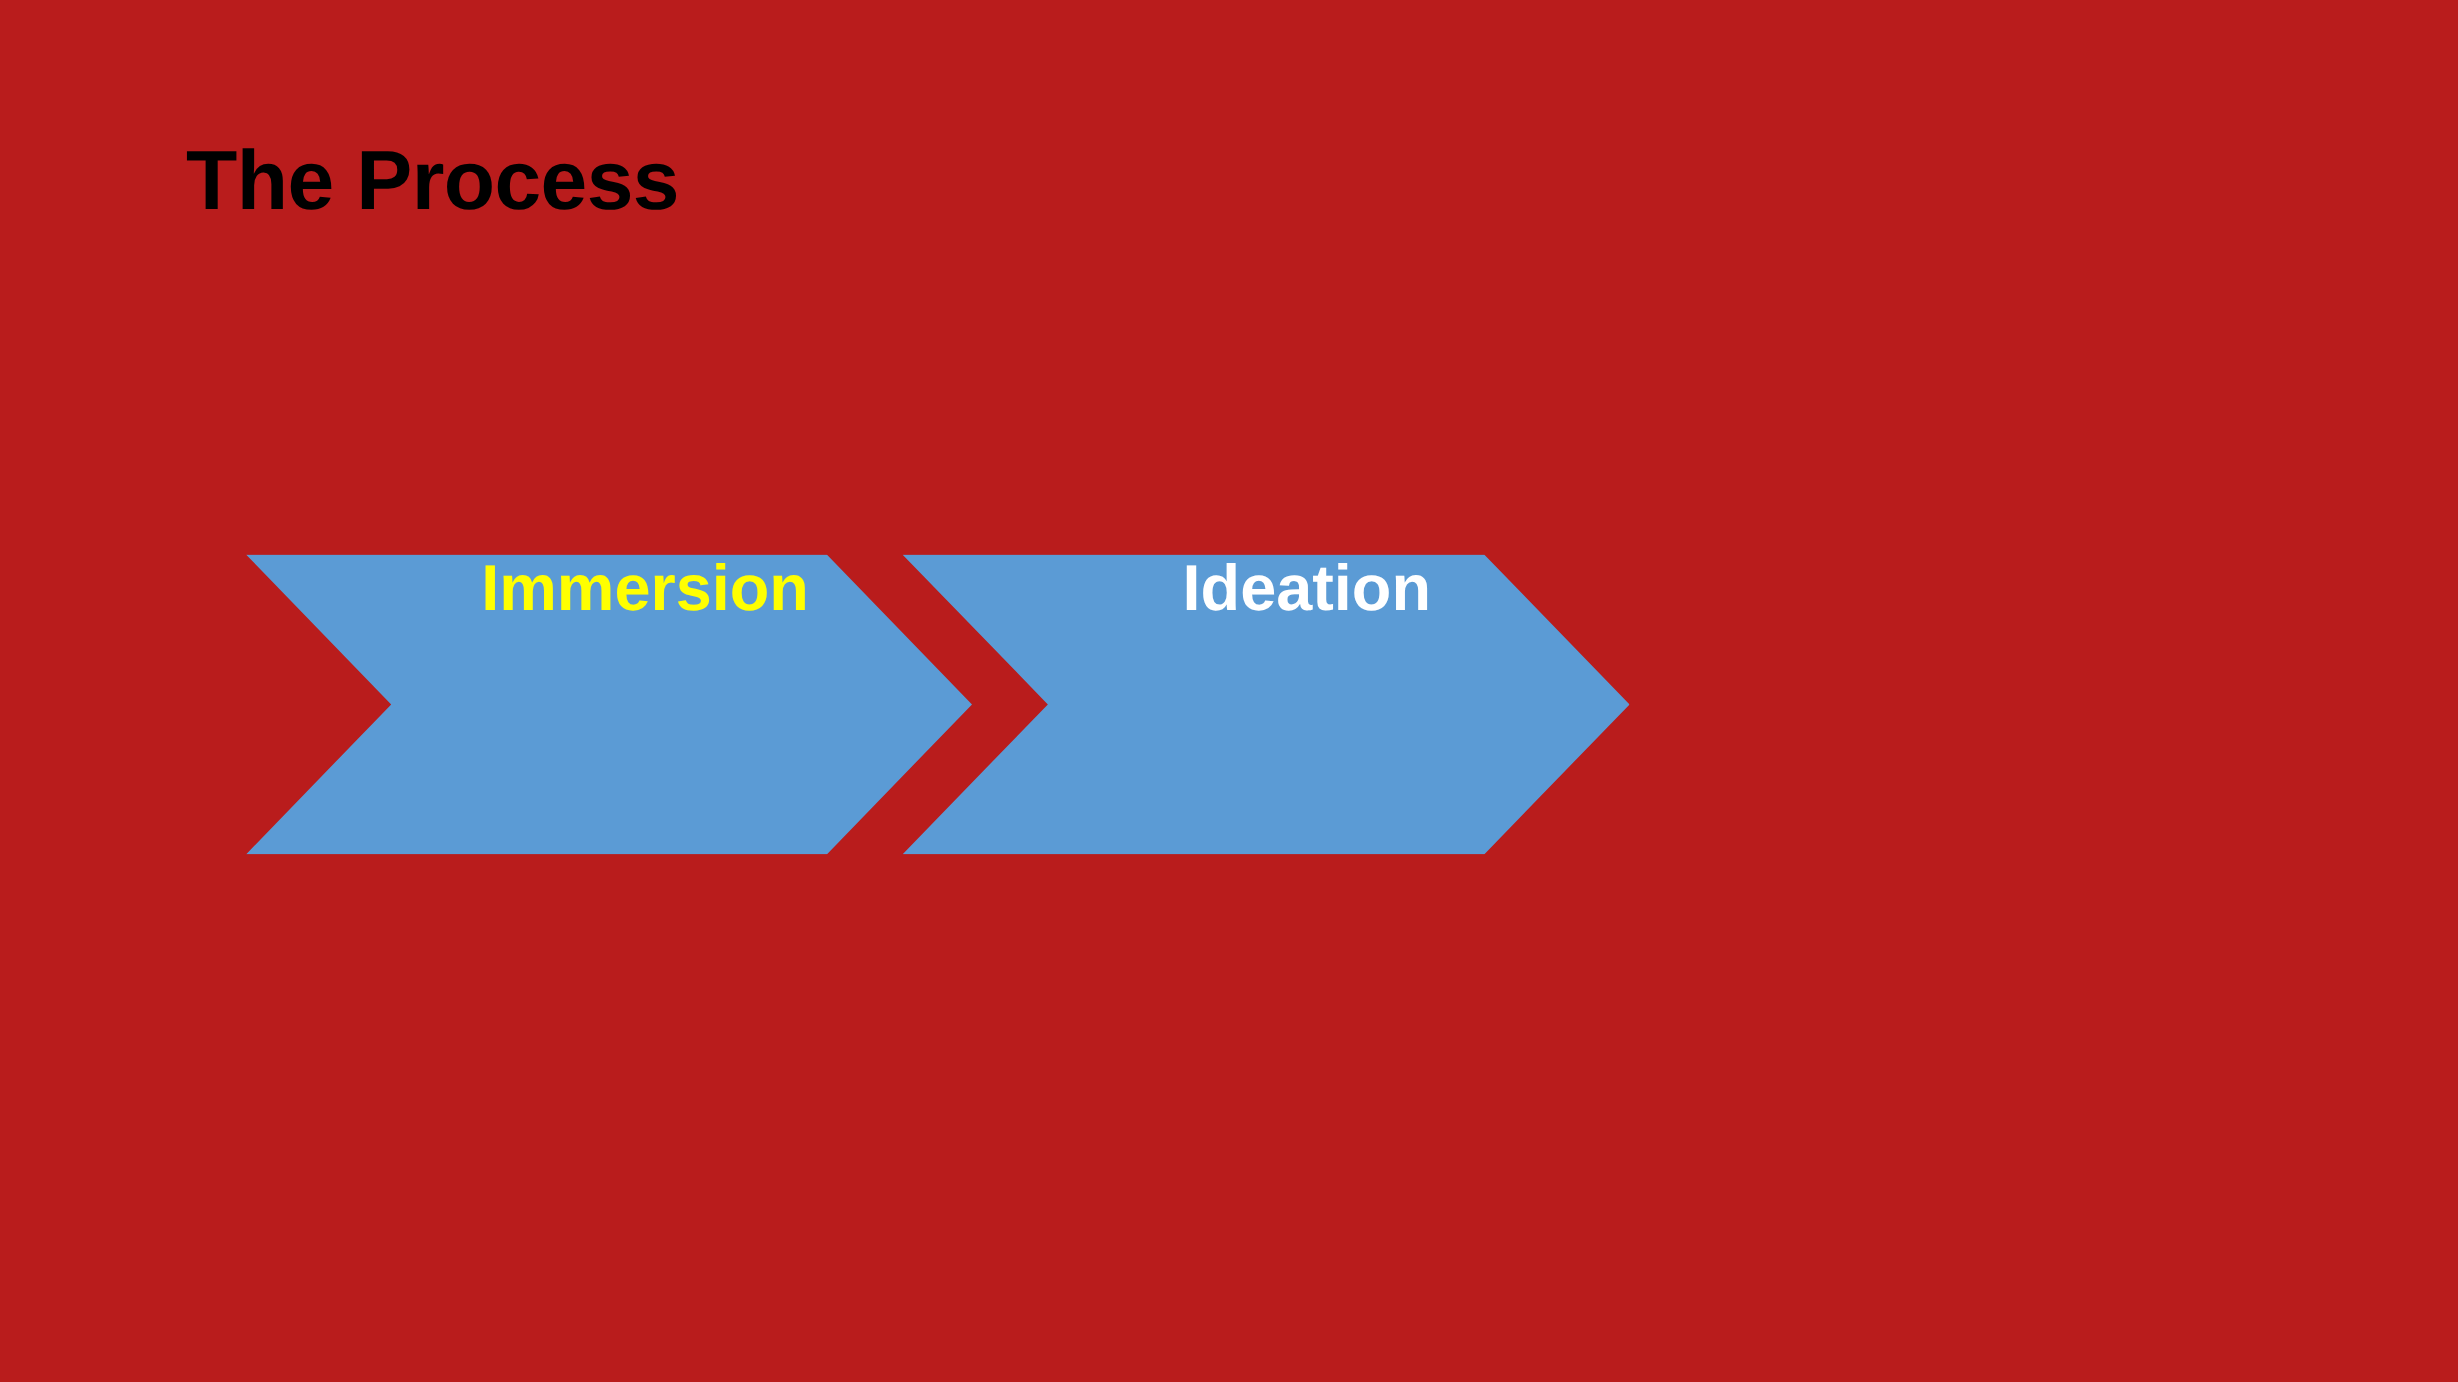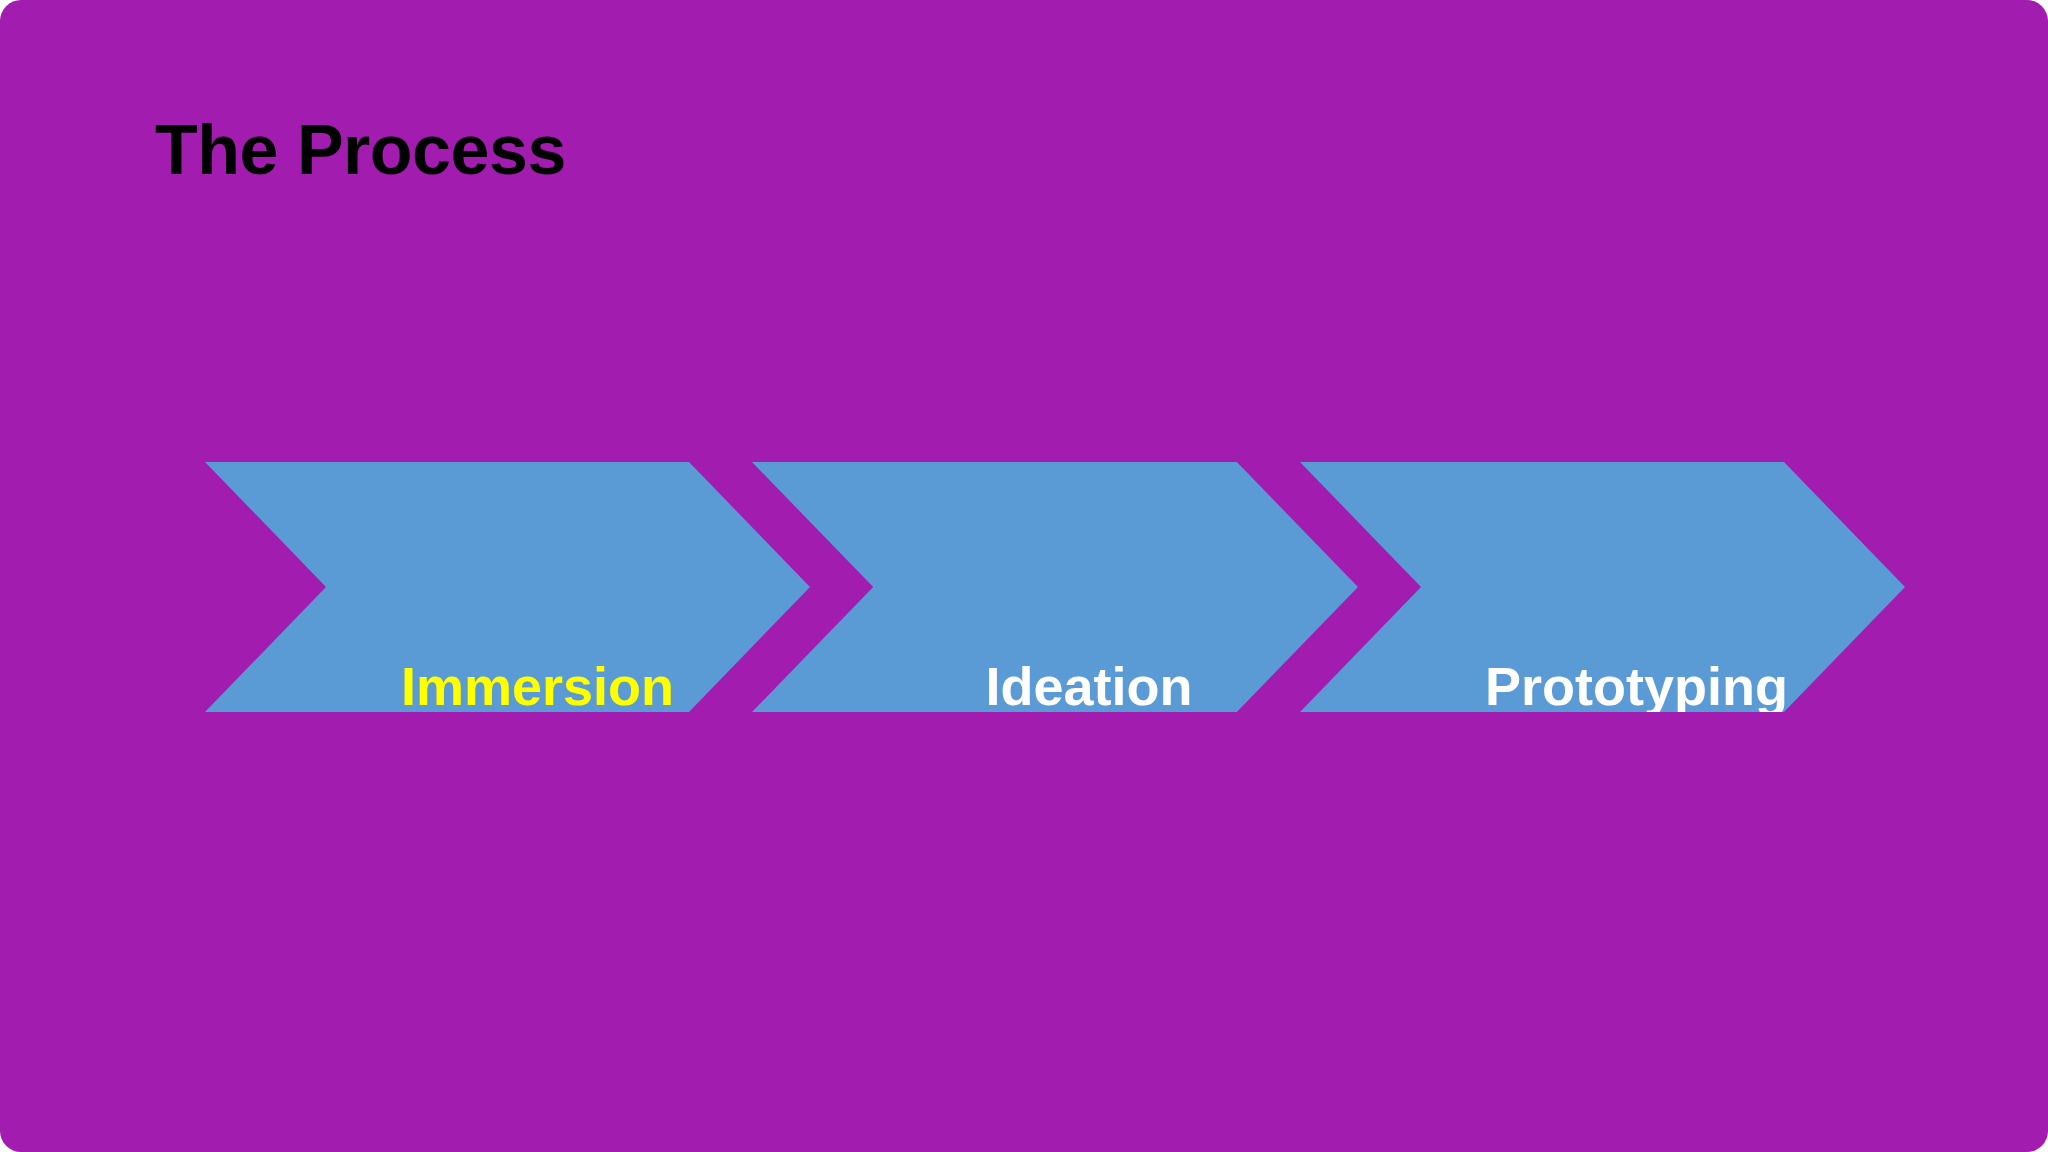--- a/index.html
+++ b/index.html
@@ -13,22 +13,21 @@
     position: relative;
     overflow: hidden;
     font-family: "Liberation Sans", sans-serif;
     -webkit-font-smoothing: antialiased;
   }
 
   
   #slide {
     position: absolute;
     inset: 0;
-    background: #a21caf;
-    border-radius: 21px;
+    background: #b91c1c;
   }
 
   
   #slide-title {
     position: absolute;
     left: 155px;
     top: 112px;
     font-size: 70px;
     font-weight: bold;
     color: #000000;
@@ -54,21 +53,21 @@
     
     clip-path: polygon(
       0% 0%,
       80.0% 0%,
       100% 50%,
       80.0% 100%,
       0% 100%,
       20.0% 50%
     );
     display: flex;
-    align-items: flex-end;
+    align-items: flex-start;
     justify-content: center;
   }
 
   .chevron-label {
     font-size: 54px;
     line-height: 1;
     white-space: nowrap;
     position: relative;
     top: 1px;
   }
@@ -102,19 +101,16 @@
   <div id="process-diagram">
 
     <div class="chevron" id="chevron-step-0">
       <span class="chevron-label is-active">Immersion</span>
     </div>
 
     <div class="chevron" id="chevron-step-1">
       <span class="chevron-label is-default">Ideation</span>
     </div>
 
-    <div class="chevron" id="chevron-step-2">
-      <span class="chevron-label is-default">Prototyping</span>
-    </div>
 
   </div>
 
 </div>
 
 </body></html>

